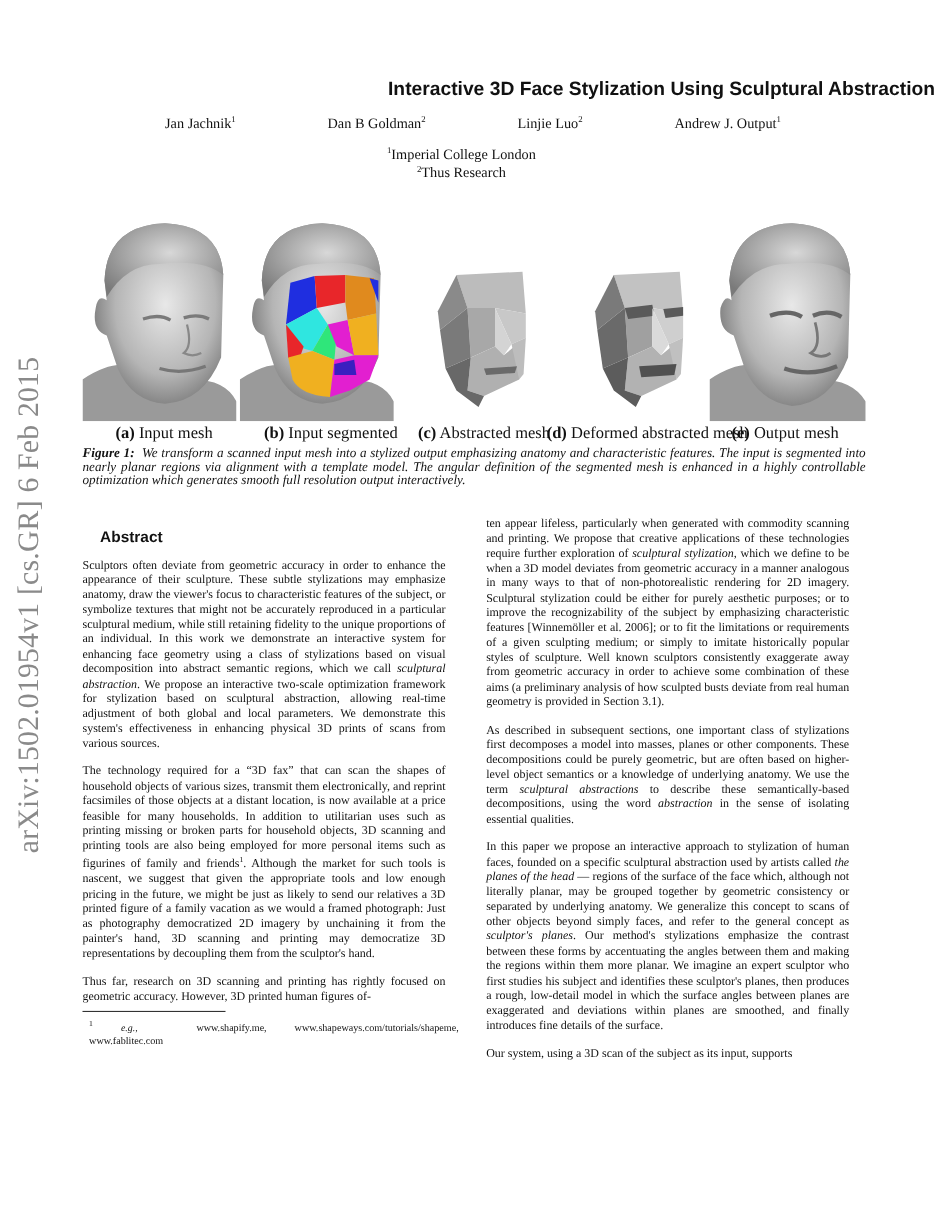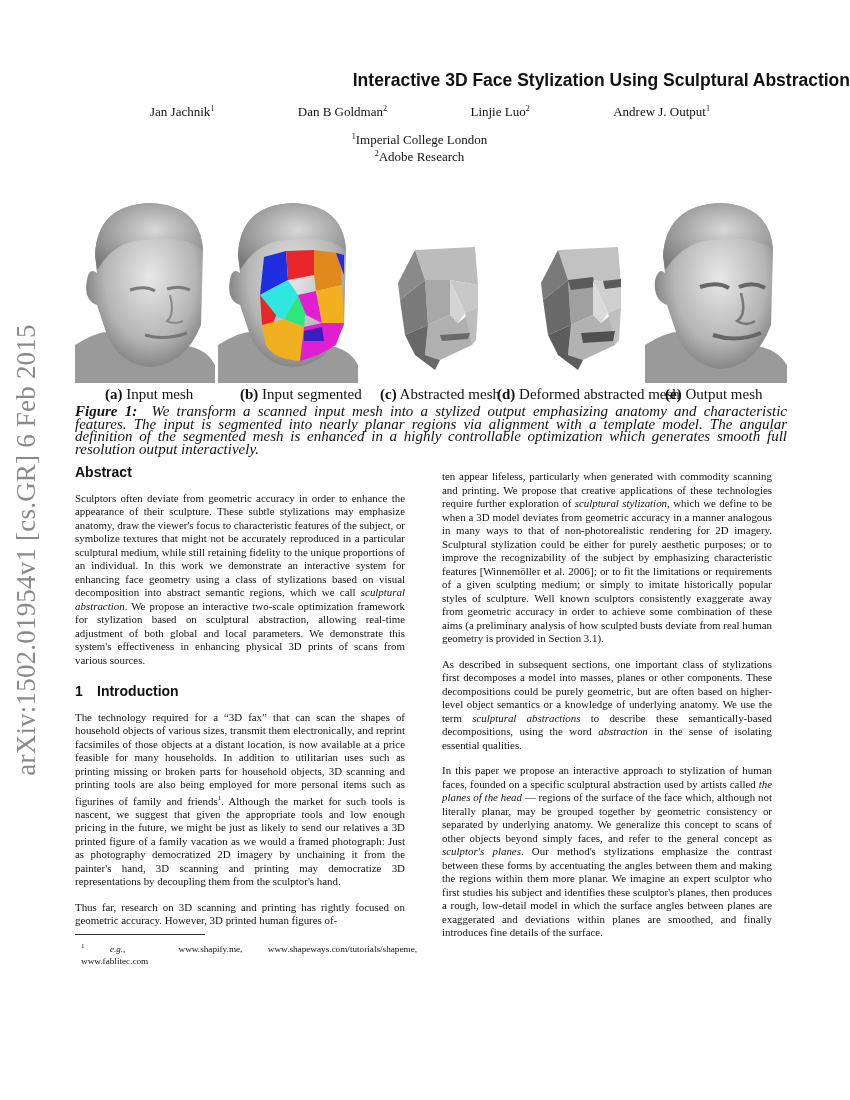--- a/index.html
+++ b/index.html
@@ -7,25 +7,25 @@
   .arxiv { position: absolute; left: 6px; top: 300px; width: 40px; height: 500px; }
   .arxiv span { position: absolute; left: 50%; top: 50%; transform: translate(-50%,-50%) rotate(-90deg); white-space: nowrap; font-family: "Liberation Serif", serif; font-size: 27px; color: #8a8a8a; letter-spacing: 0.2px; }
   .title { position: absolute; top: 70px; left: 0; width: 850px; text-align: right; font-family: "Liberation Sans", sans-serif; font-weight: bold; font-size: 17.5px; }
   .authors { position: absolute; top: 104px; left: 150px; width: 560px; display: flex; justify-content: space-between; font-size: 13px; }
   .authors sup, .affil sup { font-size: 8px; }
   .affil { position: absolute; left: 0; width: 839px; text-align: center; font-size: 13px; }
   .figure { position: absolute; top: 195px; left: 75px; width: 712px; height: 188px; }
   .panel { position: absolute; top: 0; height: 188px; }
   .caplabel { position: absolute; top: 386px; font-size: 15px; text-align: center; white-space: nowrap; }
   .caplabel b { font-weight: bold; }
-  .figcap { position: absolute; top: 405px; left: 75px; width: 712px; font-size: 15px; font-style: italic; line-height: 12.5px; text-align: justify; }
+  .figcap { position: absolute; top: 405px; left: 75px; width: 712px; font-size: 12px; font-style: italic; line-height: 12.5px; text-align: justify; }
   .figcap b { font-style: italic; font-weight: bold; }
   .col { position: absolute; width: 342px; font-size: 10.9px; line-height: 13.5px; text-align: justify; }
   .col p { margin: 0 12px 12px 0; }
-  .h { font-family: "Liberation Sans", sans-serif; font-weight: bold; font-size: 14px; margin: 0; }
+  .h { font-family: "Liberation Sans", sans-serif; font-weight: bold; font-size: 14px; margin: 16px; }
   .h .num { display: inline-block; width: 22px; }
   .fnrule { width: 130px; height: 1px; background: #333; margin: 6px 0 5px 0; }
   .fn { font-size: 9px; line-height: 12px; padding-left: 6px; }
   .fn .mono { font-family: Liberation Serif, serif; font-size: 9.2px; margin-left: 28px; }
   i { font-style: italic; }
 </style>
 </head>
 <body>
 
 <div class="arxiv">
@@ -34,21 +34,21 @@
 
 <div class="title">Interactive 3D Face Stylization Using Sculptural Abstraction</div>
 
 <div class="authors">
   <span><span>Jan Jachnik</span><sup>1</sup></span>
   <span><span>Dan B Goldman</span><sup>2</sup></span>
   <span><span>Linjie Luo</span><sup>2</sup></span>
   <span><span>Andrew J. Output</span><sup>1</sup></span>
 </div>
 <div class="affil" style="top:132px"><sup>1</sup><span>Imperial College London</span></div>
-<div class="affil" style="top:149px"><sup>2</sup><span>Adobe Research</span></div>
+<div class="affil" style="top:149px"><sup>2</sup><span>Thus Research</span></div>
 
 <div class="figure">
 
   <svg class="panel" style="left:0;width:140px" viewBox="0 0 140 188">
     <defs>
       <radialGradient id="gA" cx="55%" cy="45%" r="65%">
           <stop offset="0" stop-color="#e8e8e8"></stop>
           <stop offset="0.6" stop-color="#b5b5b5"></stop>
           <stop offset="1" stop-color="#6a6a6a"></stop>
         </radialGradient>
@@ -129,24 +129,24 @@
 <div class="caplabel" style="left:497px"><b>(d)</b> <span>Deformed abstracted mesh</span></div>
 <div class="caplabel" style="left:665px"><b>(e)</b> <span>Output mesh</span></div>
 
 <div class="figcap">
   <b>Figure 1:</b>&nbsp; <span>We transform a scanned input mesh into a stylized output emphasizing anatomy and characteristic features. The input is segmented into nearly planar regions via alignment with a template model. The angular definition of the segmented mesh is enhanced in a highly controllable optimization which generates smooth full resolution output interactively.</span>
 </div>
 
 <div class="col" style="left:75px; top:466px;">
   <h2 class="h" style="margin-bottom:12px">Abstract</h2>
   <p><span>Sculptors often deviate from geometric accuracy in order to enhance the appearance of their sculpture. These subtle stylizations may emphasize anatomy, draw the viewer's focus to characteristic features of the subject, or symbolize textures that might not be accurately reproduced in a particular sculptural medium, while still retaining fidelity to the unique proportions of an individual. In this work we demonstrate an interactive system for enhancing face geometry using a class of stylizations based on visual decomposition into abstract semantic regions, which we call </span><i>sculptural abstraction</i><span>. We propose an interactive two-scale optimization framework for stylization based on sculptural abstraction, allowing real-time adjustment of both global and local parameters. We demonstrate this system's effectiveness in enhancing physical 3D prints of scans from various sources.</span></p>
-  <h2 class="h" style="margin:18px 0 12px 0"><span class="num">1</span><span>Introduction</span></h2>
   <p><span>The technology required for a “3D fax” that can scan the shapes of household objects of various sizes, transmit them electronically, and reprint facsimiles of those objects at a distant location, is now available at a price feasible for many households. In addition to utilitarian uses such as printing missing or broken parts for household objects, 3D scanning and printing tools are also being employed for more personal items such as figurines of family and friends</span><sup style="font-size:7px">1</sup><span>. Although the market for such tools is nascent, we suggest that given the appropriate tools and low enough pricing in the future, we might be just as likely to send our relatives a 3D printed figure of a family vacation as we would a framed photograph: Just as photography democratized 2D imagery by unchaining it from the painter's hand, 3D scanning and printing may democratize 3D representations by decoupling them from the sculptor's hand.</span></p>
   <p style="margin-bottom:0">Thus far, research on 3D scanning and printing has rightly focused on geometric accuracy. However, 3D printed human figures of-</p>
   <div class="fnrule"></div>
   <div class="fn"><sup style="font-size:7px">1</sup> <i>e.g.</i>, <span class="mono">www.shapify.me, www.shapeways.com/tutorials/shapeme, www.fablitec.com</span></div>
 </div>
 
 <div class="col" style="left:442px; top:470px;">
   <p><span>ten appear lifeless, particularly when generated with commodity scanning and printing. We propose that creative applications of these technologies require further exploration of </span><i>sculptural stylization</i><span>, which we define to be when a 3D model deviates from geometric accuracy in a manner analogous in many ways to that of non-photorealistic rendering for 2D imagery. Sculptural stylization could be either for purely aesthetic purposes; or to improve the recognizability of the subject by emphasizing characteristic features [Winnemöller et al. 2006]; or to fit the limitations or requirements of a given sculpting medium; or simply to imitate historically popular styles of sculpture. Well known sculptors consistently exaggerate away from geometric accuracy in order to achieve some combination of these aims (a preliminary analysis of how sculpted busts deviate from real human geometry is provided in Section 3.1).</span></p>
   <p><span>As described in subsequent sections, one important class of stylizations first decomposes a model into masses, planes or other components. These decompositions could be purely geometric, but are often based on higher-level object semantics or a knowledge of underlying anatomy. We use the term </span><i>sculptural abstractions</i><span> to describe these semantically-based decompositions, using the word </span><i>abstraction</i><span> in the sense of isolating essential qualities.</span></p>
   <p><span>In this paper we propose an interactive approach to stylization of human faces, founded on a specific sculptural abstraction used by artists called </span><i>the planes of the head</i><span> — regions of the surface of the face which, although not literally planar, may be grouped together by geometric consistency or separated by underlying anatomy. We generalize this concept to scans of other objects beyond simply faces, and refer to the general concept as </span><i>sculptor's planes</i><span>. Our method's stylizations emphasize the contrast between these forms by accentuating the angles between them and making the regions within them more planar. We imagine an expert sculptor who first studies his subject and identifies these sculptor's planes, then produces a rough, low-detail model in which the surface angles between planes are exaggerated and deviations within planes are smoothed, and finally introduces fine details of the surface.</span></p>
+  <p>Our system, using a 3D scan of the subject as its input, supports</p>
 </div>
 
 </body></html>

